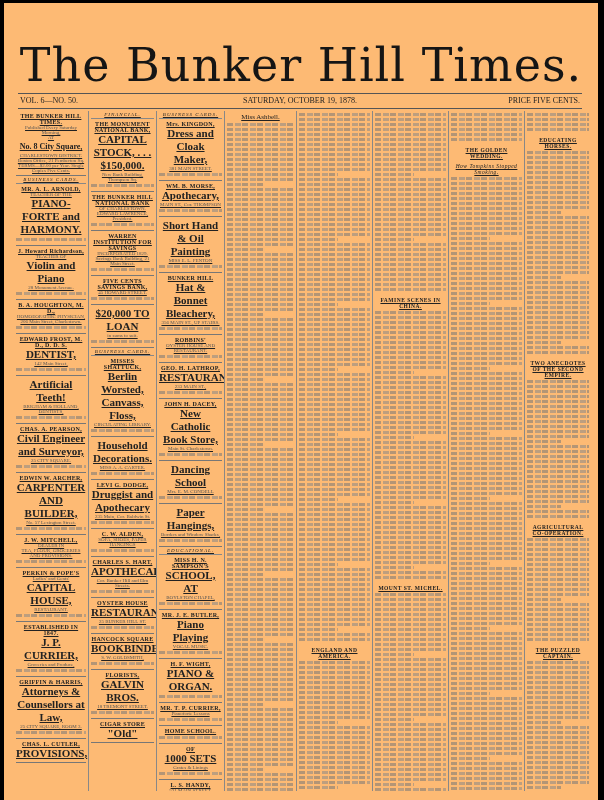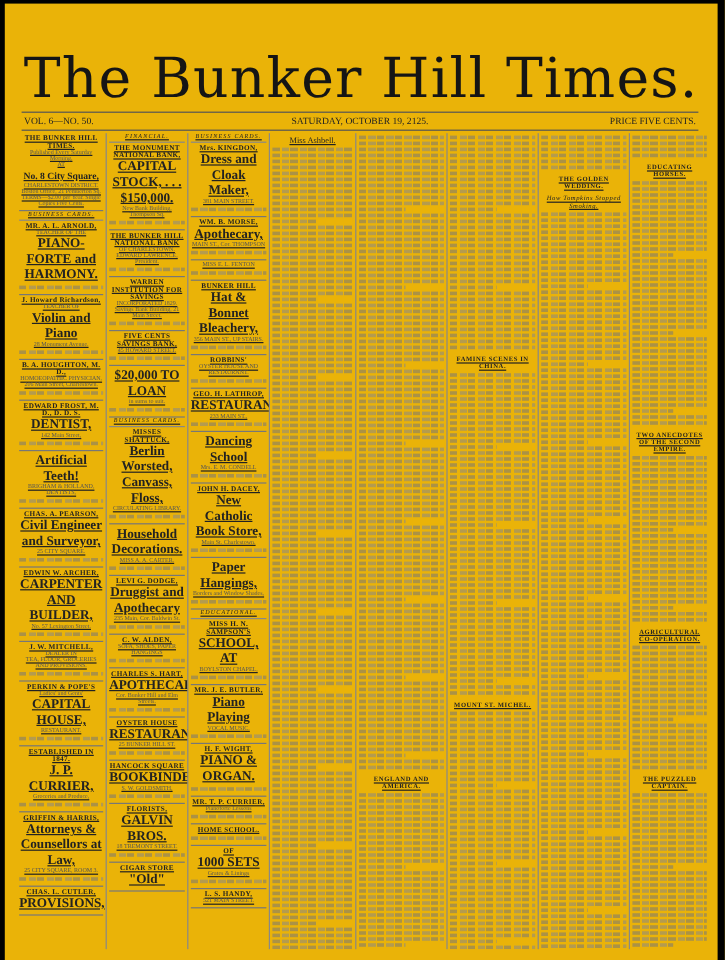--- a/index.html
+++ b/index.html
@@ -1,17 +1,17 @@
 <!DOCTYPE html>
 <html><head>
 <meta charset="utf-8">
 <style>
   html, body { margin:0; padding:0; }
   body { width:604px; height:800px; background:#000; overflow:hidden; position:relative; font-family:"Liberation Serif", serif; color:#222; }
-  .page { position:absolute; left:4px; top:3px; width:594px; height:797px; background:#eab308; }
+  .page { position:absolute; left:4px; top:3px; width:594px; height:797px; background:#fdba74; }
   .masthead { position:absolute; left:0; top:32px; width:594px; text-align:center; font-family:"DejaVu Serif", "Liberation Serif", serif; font-size:46px; letter-spacing:1px; color:#151515; line-height:60px; }
   .dateline { position:absolute; left:14px; top:90px; width:564px; height:14px; border-top:1px solid #555; border-bottom:1px solid #555; font-size:8px; line-height:14px; color:#222; }
   .dateline .l { position:absolute; left:2px; }
   .dateline .c { position:absolute; left:0; width:100%; text-align:center; }
   .dateline .r { position:absolute; right:2px; }
   .col { position:absolute; top:108px; height:680px; overflow:hidden; border-right:1px solid #888; box-sizing:border-box; padding:0 2px;text-decoration:underline; }
   .col.last { border-right:none; }
   .ad { border-bottom:1px solid #777; text-align:center; padding:2px 0; }
   .ad .h { font-weight:bold; font-size:6px; letter-spacing:0.3px; }
   .ad .big { font-size:11px; font-weight:bold; line-height:13px; }
@@ -22,21 +22,21 @@
   .story-hh { font-size:7px; text-align:center; margin:2px 0; }
   .txtblock { height:100%; }
 </style>
 </head>
 <body>
 
 <div class="page">
   <div class="masthead">The Bunker Hill Times.</div>
   <div class="dateline">
     <span class="l">VOL. 6—NO. 50.</span>
-    <span class="c">SATURDAY, OCTOBER 19, 2125.</span>
+    <span class="c">SATURDAY, OCTOBER 19, 1878.</span>
     <span class="r">PRICE FIVE CENTS.</span>
   </div>
 
   <div class="col" style="left:10px;width:75px;">
     <div class="ad">
       <div class="h">THE BUNKER HILL TIMES.</div>
       <div class="sub">Published Every Saturday Morning,</div>
       <div class="sub">AT</div>
       <div class="big" style="font-size:8px">No. 8 City Square,</div>
       <div class="sub">CHARLESTOWN DISTRICT.</div>
@@ -215,20 +215,21 @@
           <div class="sub">381 MAIN STREET.</div>
           <span class="filler"></span>
         </div>
         <div class="ad">
           <div class="h">WM. B. MORSE,</div>
           <div class="big">Apothecary,</div>
           <div class="sub">MAIN ST., Cor. THOMPSON</div>
           <span class="filler"></span>
         </div>
         <div class="ad">
+          <div class="big">Short Hand &amp; Oil Painting</div>
           <div class="sub">MISS E. L. FENTON</div>
           <span class="filler"></span>
         </div>
         <div class="ad">
           <div class="h">BUNKER HILL</div>
           <div class="big">Hat &amp; Bonnet Bleachery,</div>
           <div class="sub">356 MAIN ST., UP STAIRS.</div>
           <span class="filler"></span>
         </div>
         <div class="ad">
@@ -236,28 +237,28 @@
           <div class="sub">OYSTER HOUSE AND RESTAURANT.</div>
           <span class="filler"></span>
         </div>
         <div class="ad">
           <div class="h">GEO. H. LATHROP,</div>
           <div class="big">RESTAURANT,</div>
           <div class="sub">233 MAIN ST.,</div>
           <span class="filler"></span>
         </div>
         <div class="ad">
-          <div class="big">Dancing School</div>
-          <div class="sub">Mrs. E. M. CONDELL</div>
-          <span class="filler"></span>
-        </div>
-        <div class="ad">
           <div class="h">JOHN H. DACEY,</div>
           <div class="big">New Catholic Book Store,</div>
           <div class="sub">Main St. Charlestown.</div>
+          <span class="filler"></span>
+        </div>
+        <div class="ad">
+          <div class="big">Dancing School</div>
+          <div class="sub">Mrs. E. M. CONDELL</div>
           <span class="filler"></span>
         </div>
         <div class="ad">
           <div class="big">Paper Hangings,</div>
           <div class="sub">Borders and Window Shades,</div>
           <span class="filler"></span>
         </div>
       </div>
     <div class="sect">EDUCATIONAL.</div>
     <div id="c3ads2">

